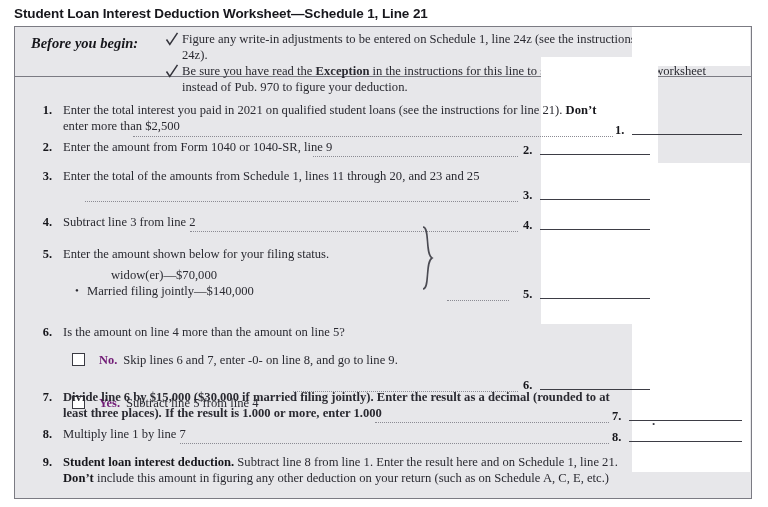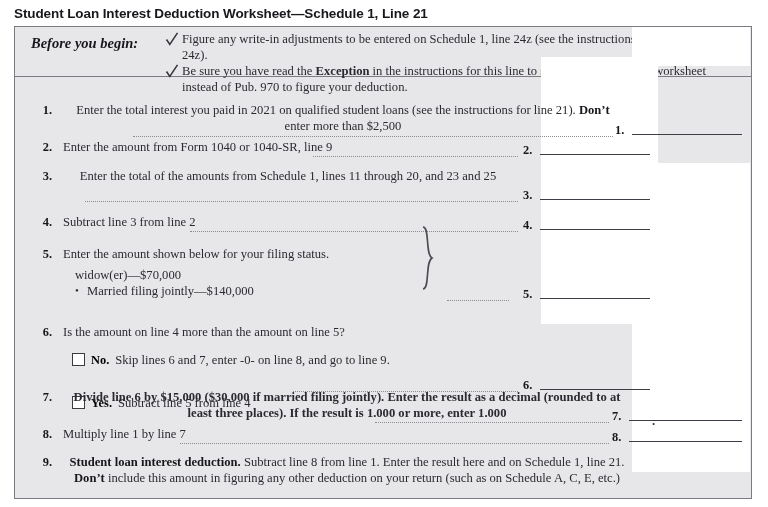--- a/index.html
+++ b/index.html
@@ -111,21 +111,20 @@
     font-weight: bold;
     font-size: 12.4px;
     color: #17171c;
   }
   .txt {
     position: absolute;
     left: 48px;
     font-size: 12.6px;
     line-height: 15.5px;
     color: #2a2a31;
-    text-align: center;
   }
   .txt b { color: #17171c; }
 
   
   .leader {
     position: absolute;
     height: 12px;
     border-bottom: 1.6px dotted #8b8b93;
   }
 
@@ -159,21 +158,21 @@
   
   .bullets { position: absolute; left: 60px; font-size: 12.6px; line-height: 15.5px; color: #2a2a31; }
   .bullets .bl { position: relative; padding-left: 12px; }
   .bullets .bl::before {
     content: "\2022";
     position: absolute;
     left: 0; top: -1px;
     font-size: 11px;
     color: #2a2a31;
   }
-  .bullets .cont { padding-left: 0px; }
+  .bullets .cont { padding-left: 0px; margin-left: 36px; }
 
   
   .brace {
     position: absolute;
     left: 404px;
     top: 129px;
     width: 22px;
     height: 64px;
   }
   .brace svg { display: block; }
@@ -185,22 +184,22 @@
     width: 13px;
     height: 13px;
     border: 1.7px solid #3a3a42;
     background: #ffffff;
     vertical-align: -2px;
     box-sizing: border-box;
   }
   .cblabel {
     font-weight: bold;
     font-size: 12.4px;
-    color: #000000;
-    margin-left: 6px;
+    color: #701a75;
+    margin-left: 14px;
   }
   .cbtext { font-size: 12.6px; color: #2a2a31; margin-left: 6px; }
 </style>
 </head>
 <body>
 
 <div class="page-title">Student Loan Interest Deduction Worksheet—Schedule 1, Line 21</div>
 
 <div class="worksheet">
 

